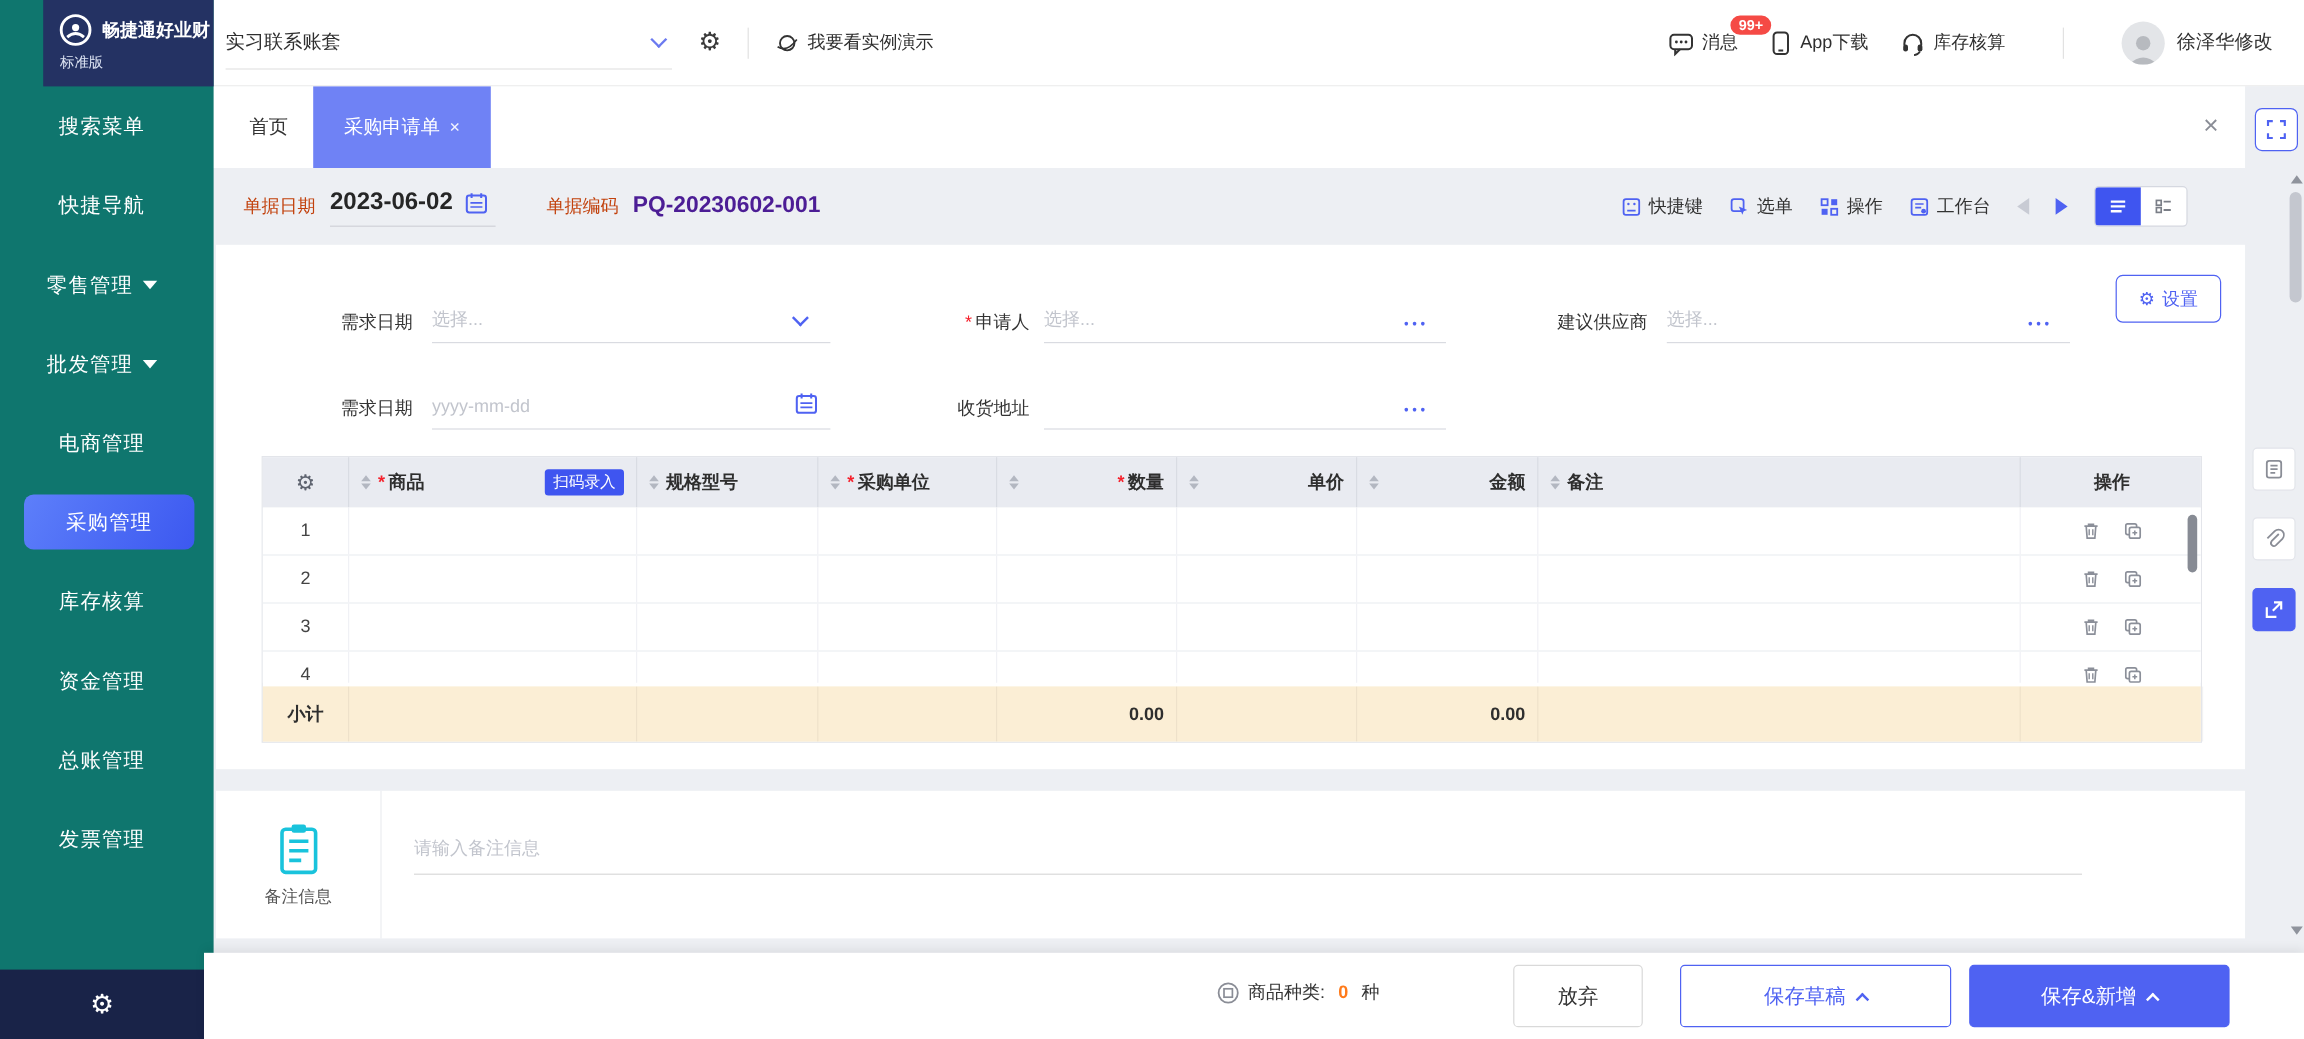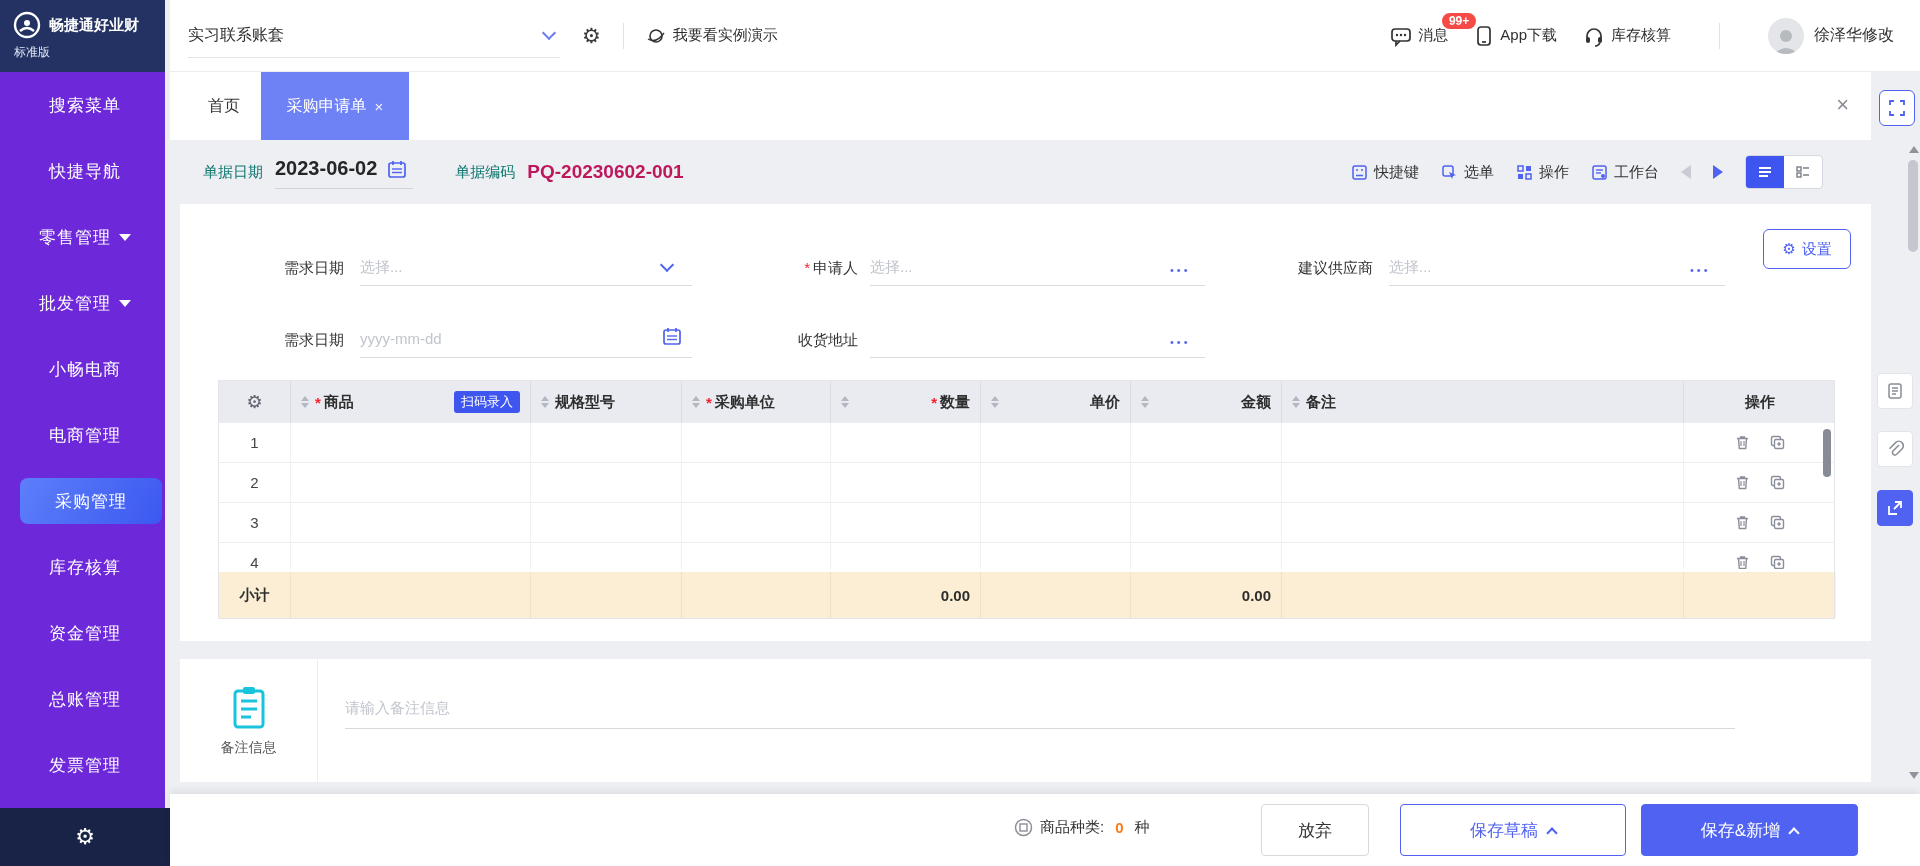--- a/index.html
+++ b/index.html
@@ -1,21 +1,21 @@
 <!DOCTYPE html>
 <html><head>
 <meta charset="utf-8">
 <style>
   * { margin:0; padding:0; box-sizing:border-box; }
   html,body { width:1920px; height:866px; overflow:hidden; }
   body { font-family:"Liberation Sans", sans-serif; background:#edeff3; position:relative; color:#333; }
   svg { display:block; }
 
   
-  .sidebar { position:absolute; left:0; top:0; width:165px; height:866px; background:#6d28d9; z-index:5; }
+  .sidebar { position:absolute; left:0; top:0; width:178px; height:866px; background:#0f766e; z-index:5;padding-left:36px; }
   .logo-block { height:72px; background:#243263; padding:10px 8px 0 12px; }
   .logo-row { display:flex; align-items:center; gap:7px; }
   .brand-name { color:#fff; font-size:15px; font-weight:bold; white-space:nowrap; }
   .edition { color:#dfe6f5; font-size:12px; margin:4px 0 0 2px; }
   .side-menu { position:absolute; top:72px; left:0; width:170px; }
   .side-item { height:66px; display:flex; align-items:center; justify-content:center; gap:8px; color:#fff; font-size:17px; cursor:pointer; letter-spacing:1px; }
   .side-item.active { height:46px; margin:10px 8px 10px 20px; border-radius:8px; background:linear-gradient(120deg,#5d7ffa,#3c58f0); }
   .caret-down { width:0; height:0; border-left:6px solid transparent; border-right:6px solid transparent; border-top:7px solid #fff; }
   .side-foot { position:absolute; bottom:0; left:0; width:170px; height:58px; background:#192348; display:flex; align-items:center; justify-content:center; }
   .side-foot .gear-glyph { color:#fff; font-size:22px; cursor:pointer; }
@@ -47,25 +47,25 @@
   .float-btn { position:absolute; left:6px; width:36px; height:36px; background:#fff; border:1px solid #e2e4ea; border-radius:4px; display:flex; align-items:center; justify-content:center; cursor:pointer; }
   .float-expand { background:#4f62f2; border-color:#4f62f2; }
   .sb-arrow { position:absolute; left:38px; width:0; height:0; border-left:5px solid transparent; border-right:5px solid transparent; }
   .sb-up { top:74px; border-bottom:7px solid #8f939c; }
   .sb-dn { top:700px; border-top:7px solid #8f939c; }
   .sb-thumb { position:absolute; left:37px; top:88px; width:10px; height:92px; background:#c4c7cf; border-radius:5px; }
 
   
   .content { position:absolute; left:170px; top:140px; width:1701px; height:654px; background:#edeff3; }
   .doc-toolbar { position:absolute; left:33px; top:10px; right:48px; height:44px; display:flex; align-items:center; }
-  .lab { font-size:15px; color:#0f766e; }
+  .lab { font-size:15px; color:#c2410c; }
   .date-box { display:flex; align-items:center; gap:10px; border-bottom:1px solid #d0d2d8; padding:2px 6px 8px 0; margin-left:12px; }
   .date-val { font-size:20px; font-weight:600; color:#262626; }
   .code-lab { margin-left:42px; }
-  .code-val { font-size:19px; font-weight:600; color:#be185d; margin-left:12px; }
+  .code-val { font-size:19px; font-weight:600; color:#4c1d95; margin-left:12px; }
   .tool-right { margin-left:auto; display:flex; align-items:center; gap:22px; }
   .tool-item { display:flex; align-items:center; gap:6px; font-size:15px; color:#333; cursor:pointer; }
   .nav-arrow { width:0; height:0; cursor:pointer; }
   .arr-left { border-top:7px solid transparent; border-bottom:7px solid transparent; border-right:10px solid #c8cbd4; }
   .arr-right { border-top:7px solid transparent; border-bottom:7px solid transparent; border-left:10px solid #4f62f2; }
   .vt { display:flex; border:1px solid #d5d8e0; border-radius:4px; overflow:hidden; background:#fff; }
   .vt-seg { width:38px; height:32px; display:flex; align-items:center; justify-content:center; cursor:pointer; }
   .vt-on { background:#3f55f0; }
 
   
@@ -153,23 +153,20 @@
       </div>
       <div class="side-item">
         <span>零售管理</span>
         <span class="caret-down"></span>
       </div>
       <div class="side-item">
         <span>批发管理</span>
         <span class="caret-down"></span>
       </div>
       <div class="side-item">
-        <span>小畅电商</span>
-      </div>
-      <div class="side-item">
         <span>电商管理</span>
       </div>
       <div class="side-item active">
         <span>采购管理</span>
       </div>
       <div class="side-item">
         <span>库存核算</span>
       </div>
       <div class="side-item">
         <span>资金管理</span>

